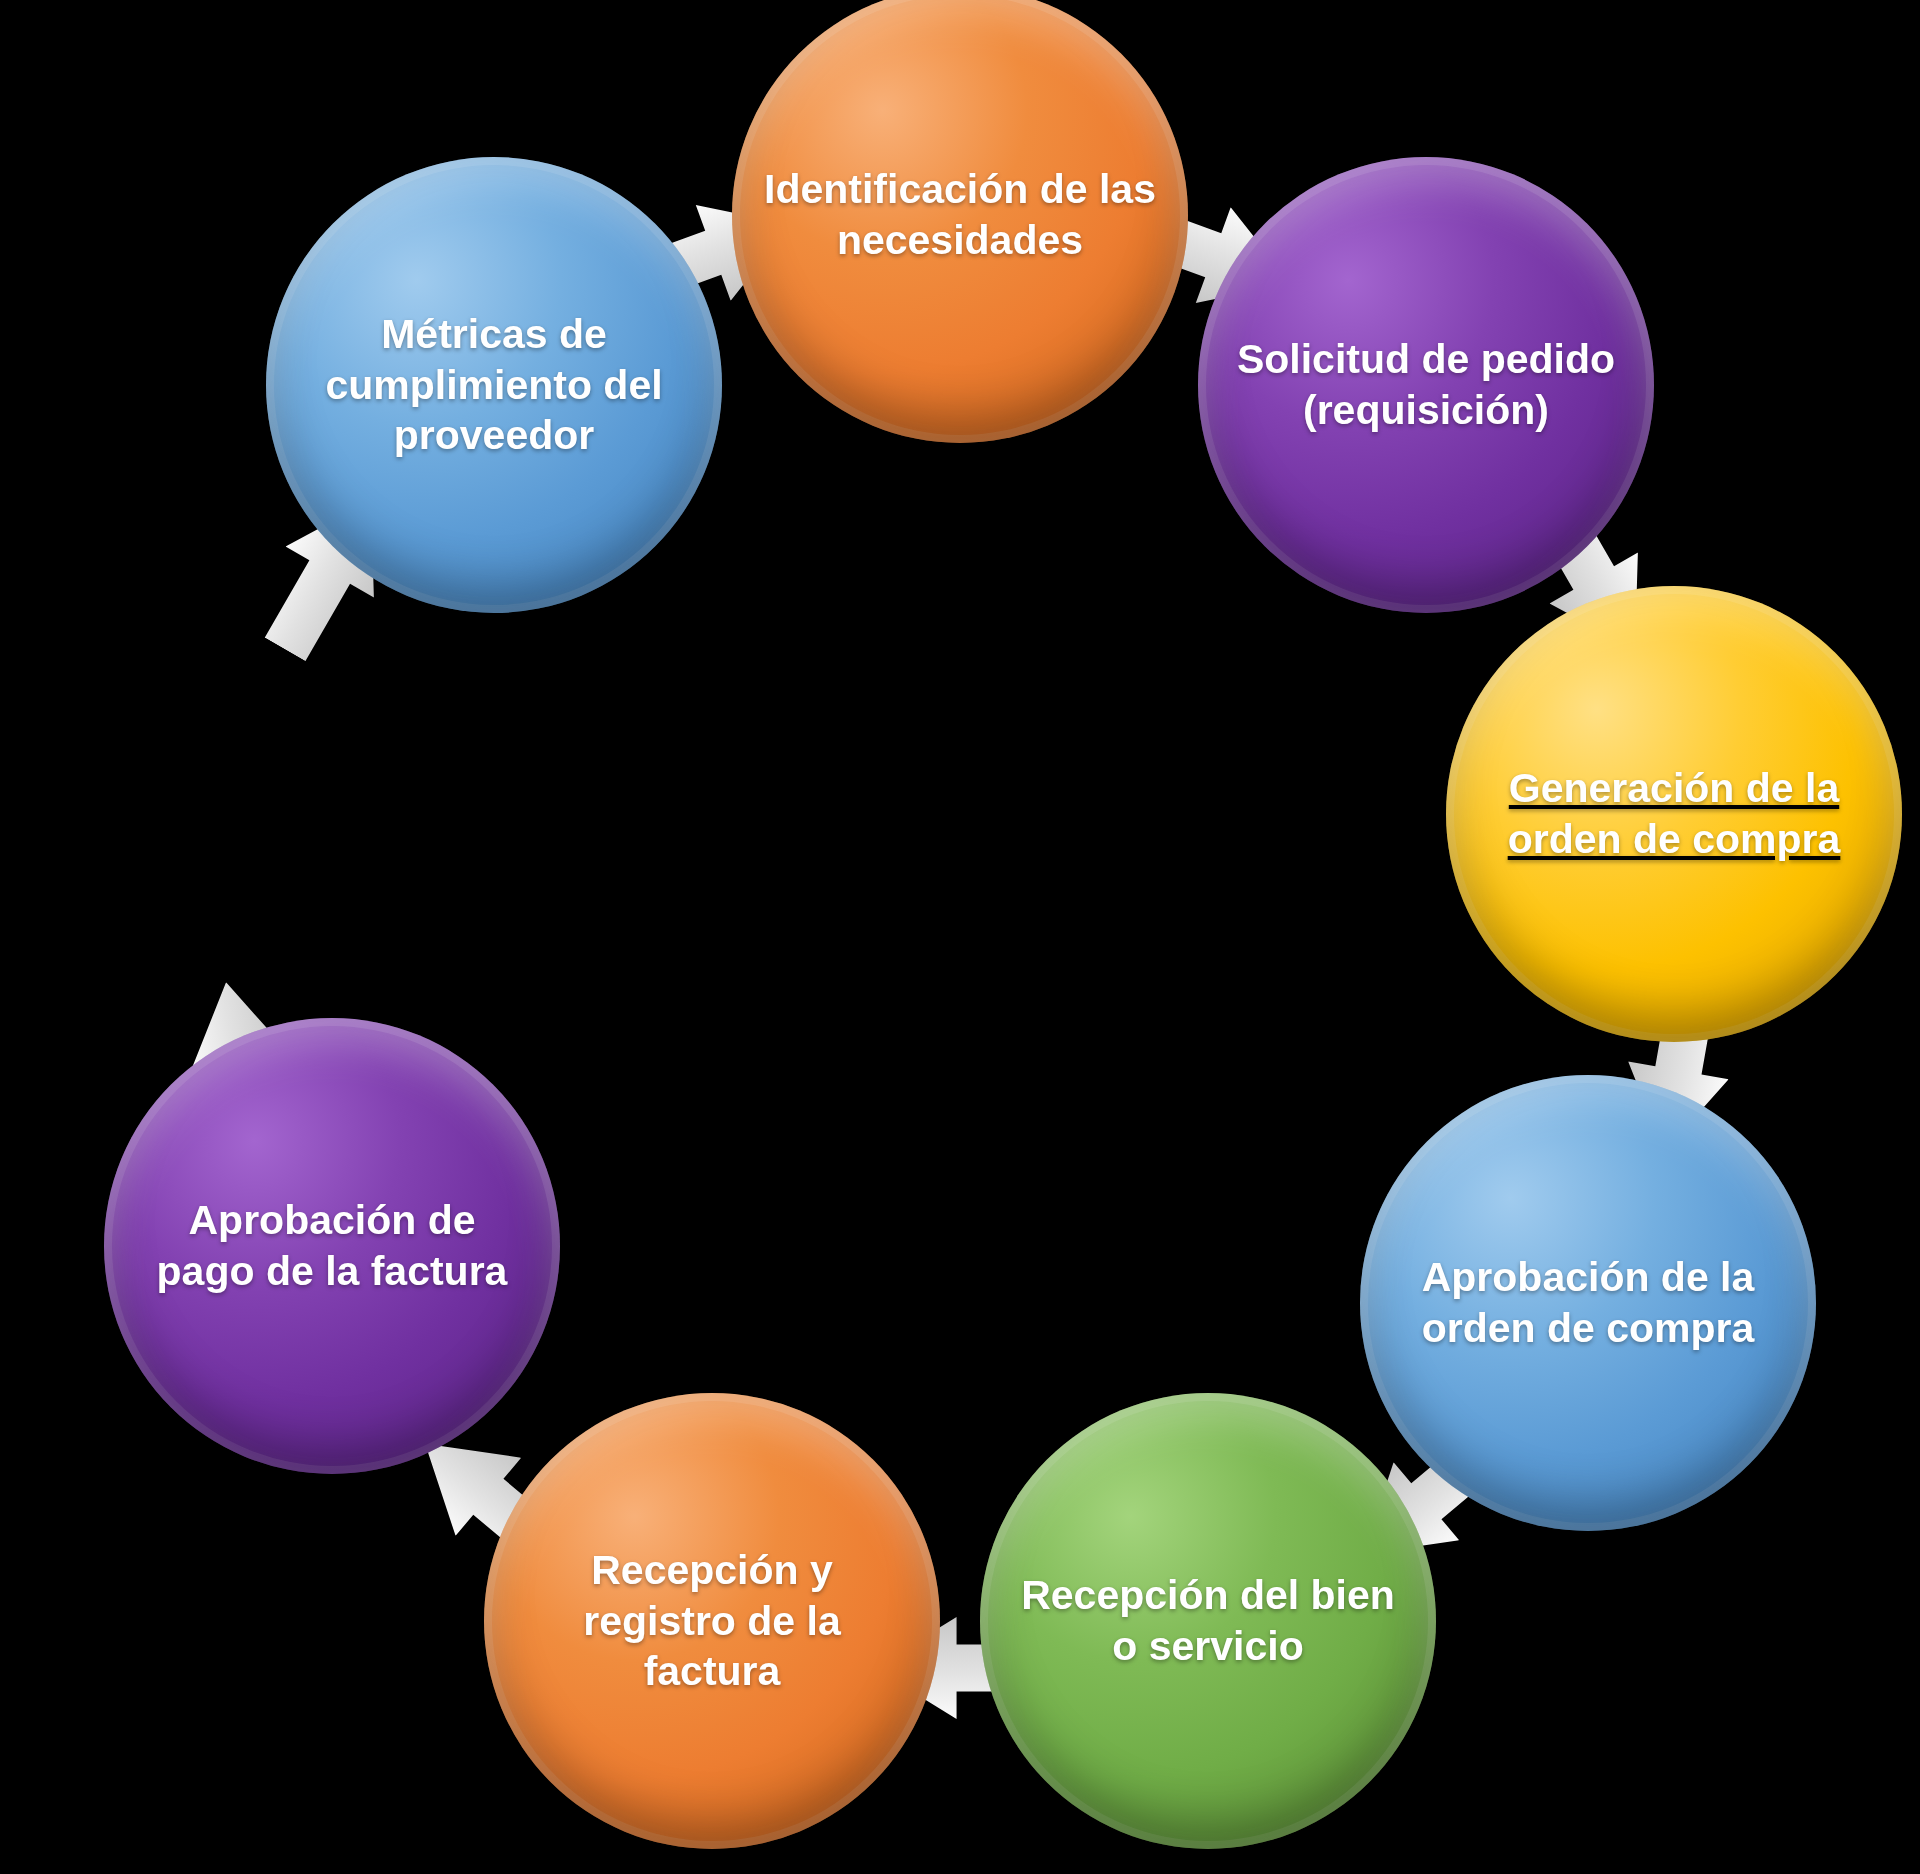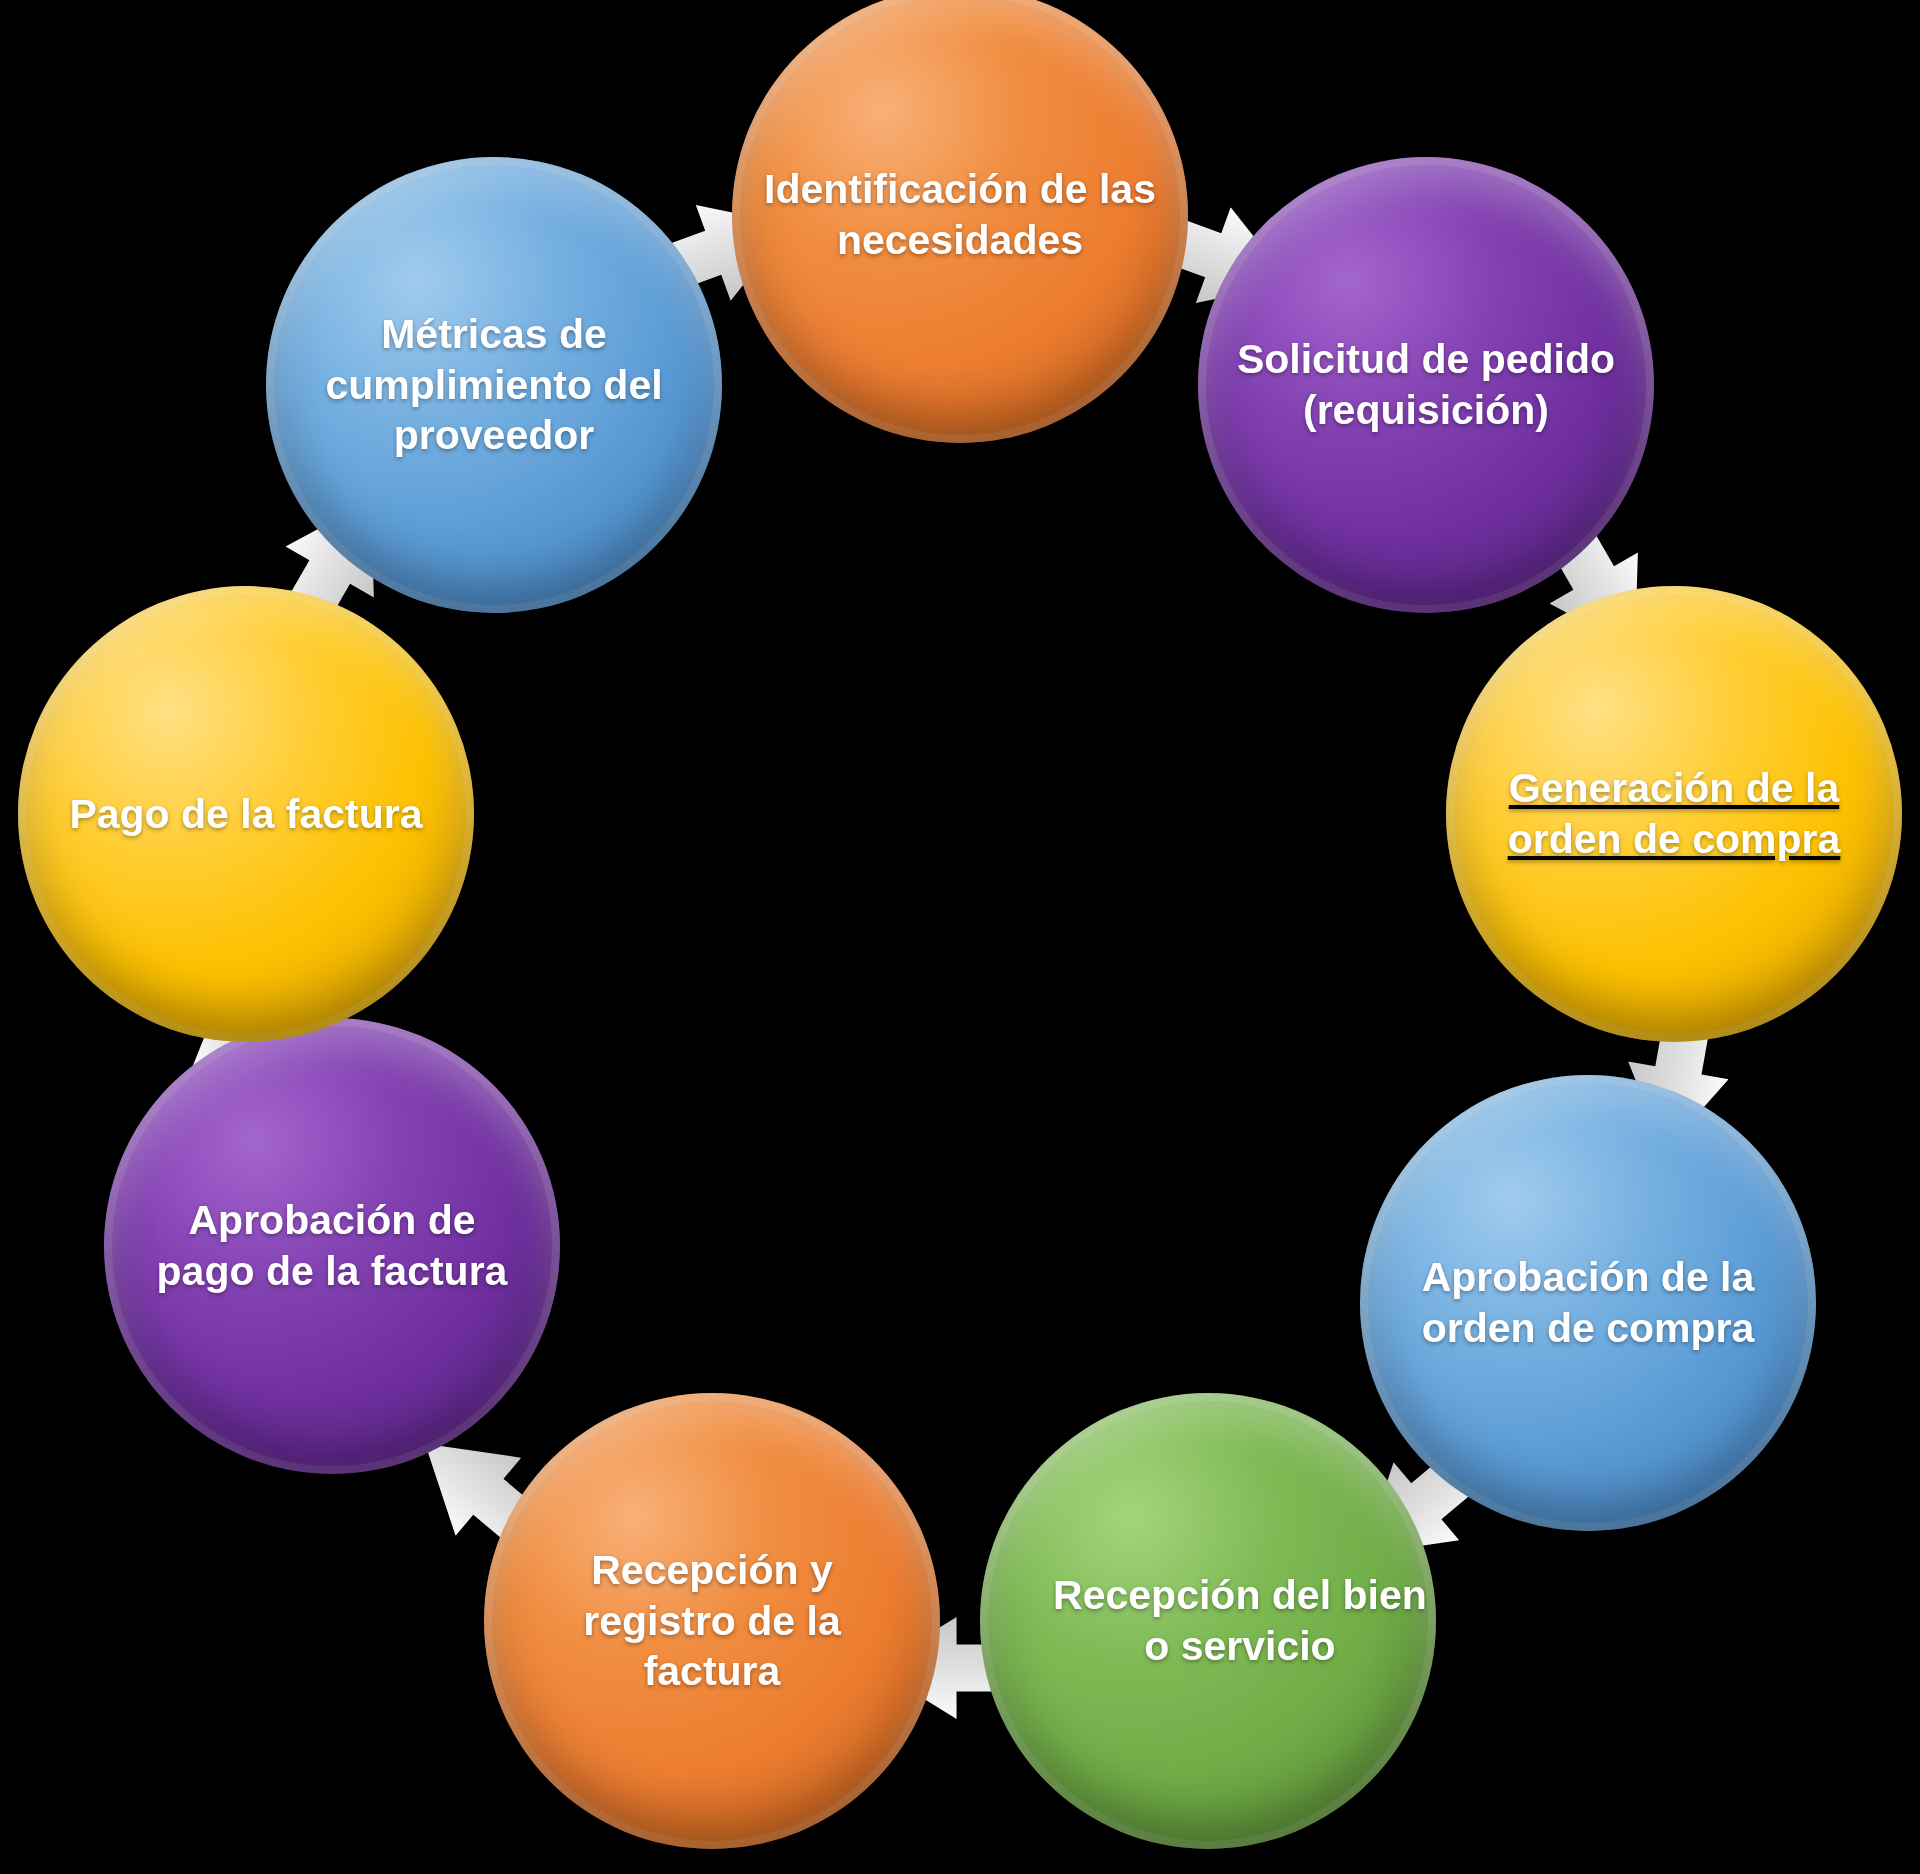--- a/index.html
+++ b/index.html
@@ -73,21 +73,21 @@
     font-size: 41px;
     line-height: 1.24;
     width: 86%;
     text-shadow: 0 2px 4px rgba(0,0,0,0.35);
   }
 
   .orange { background: radial-gradient(circle at 33% 27%, #f8b078 0%, #f08c3e 32%, #ed7d31 58%, #c55f16 100%); }
   .purple { background: radial-gradient(circle at 33% 27%, #a365cf 0%, #8342b2 32%, #7030a0 58%, #531f7b 100%); }
   .gold   { background: radial-gradient(circle at 33% 27%, #ffe084 0%, #ffcd33 32%, #fdc100 58%, #d69c00 100%); }
   .blue   { background: radial-gradient(circle at 33% 27%, #a0cbee 0%, #74afe0 32%, #5b9bd5 58%, #3c7cba 100%); }
-  .green  { background: radial-gradient(circle at 33% 27%, #a3d47c 0%, #7fba55 32%, #70ad47 58%, #558430 100%); justify-content: flex-end; }
+  .green  { background: radial-gradient(circle at 33% 27%, #a3d47c 0%, #7fba55 32%, #70ad47 58%, #558430 100%); }
 
   
   .pos1 { left: 960px;  top: 215px;  }
   .pos2 { left: 1426px; top: 385px;  }
   .pos3 { left: 1674px; top: 814px; text-decoration: underline;  }
   .pos4 { left: 1588px; top: 1303px; }
   .pos5 { left: 1208px; top: 1621px; }
   .pos6 { left: 712px;  top: 1621px; }
   .pos7 { left: 332px;  top: 1246px; }
   .pos8 { left: 246px;  top: 814px;  }
@@ -122,21 +122,18 @@
   </div>
   <div class="node pos5 green">
     <span class="label">Recepción del bien o servicio</span>
   </div>
   <div class="node pos6 orange">
     <span class="label">Recepción y registro de la factura</span>
   </div>
   <div class="node pos7 purple">
     <span class="label">Aprobación de pago de la factura</span>
   </div>
-  <div class="node pos8 gold">
-    <span class="label">Pago de la factura</span>
-  </div>
   <div class="node pos9 blue">
     <span class="label">Métricas de cumplimiento del proveedor</span>
   </div>
 
 
 </div>
 
 </body></html>

